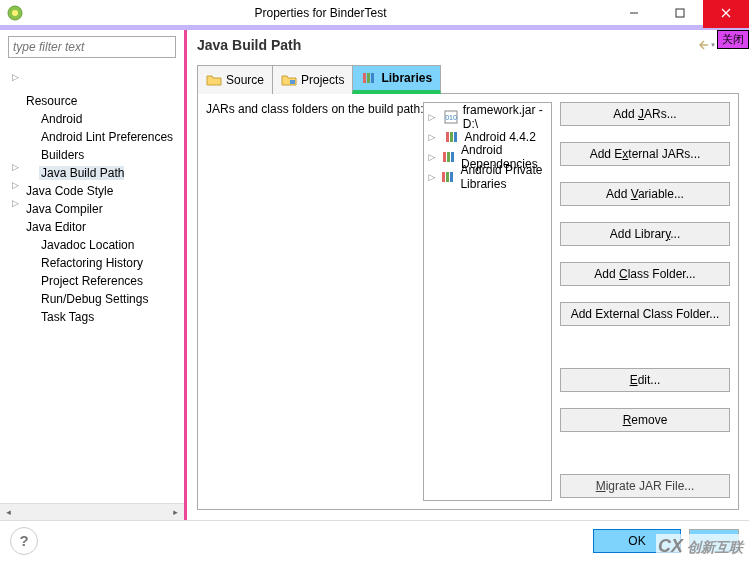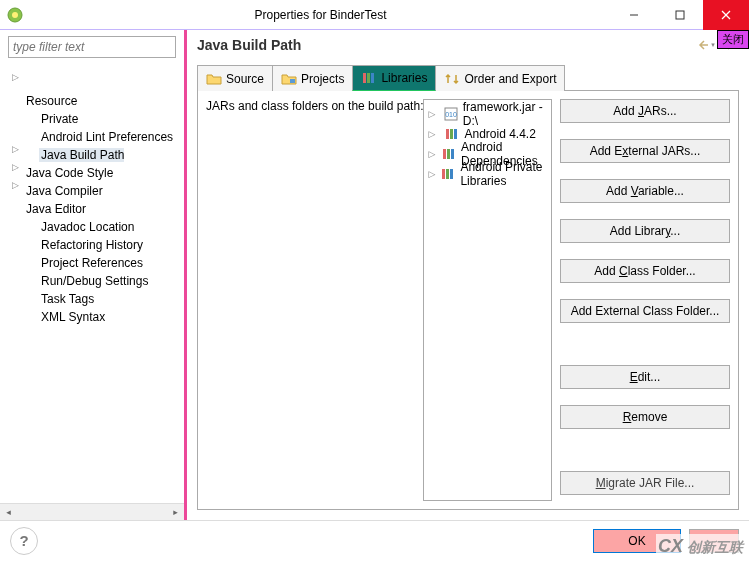--- a/index.html
+++ b/index.html
@@ -1,18 +1,18 @@
 <!DOCTYPE html>
 <html><head>
 <meta charset="utf-8">
 <style>
 * { box-sizing: border-box; margin: 0; padding: 0; }
 body { font-family: "Segoe UI", Tahoma, sans-serif; font-size: 12px; background: #fff; color: #000; width: 749px; height: 561px; overflow: hidden; position: relative; }
 
-.titlebar { height: 30px; background: #fff; display: flex; align-items: center; border-bottom: 1px solid #c4b5fd; }
+.titlebar { height: 30px; background: #fff; display: flex; align-items: center; border-bottom: 5px solid #c4b5fd; }
 .titlebar-icon { width: 30px; display: flex; justify-content: center; align-items: center; }
 .titlebar-icon svg { width: 16px; height: 16px; }
 .titlebar-title { flex: 1; text-align: center; font-size: 12px; color: #000; }
 .window-controls { display: flex; }
 .window-btn { width: 46px; height: 30px; display: flex; justify-content: center; align-items: center; color: #333; font-size: 10px; }
 .window-btn.close { background: #e81123; color: #fff; }
 
 .tooltip-close { position: absolute; top: 30px; right: 0; background: #d946ef; border: 1px solid #000; padding: 1px 4px; font-size: 11px; z-index: 10; }
 
 .content { display: flex; height: 490px; }
@@ -31,40 +31,40 @@
 .left-scroll-track { flex: 1; }
 
 .right-panel { flex: 1; display: flex; flex-direction: column; }
 .header-row { display: flex; align-items: center; padding: 6px 10px 10px 10px; }
 .header-title { flex: 1; font-size: 14px; font-weight: 600; color: #333; }
 .header-icons { display: flex; gap: 6px; align-items: center; color: #888; }
 .nav-arrow { width: 18px; height: 18px; display: flex; align-items: center; justify-content: center; }
 
 .tabs { display: flex; margin: 0 10px; position: relative; top: 1px; }
 .tab { display: flex; align-items: center; gap: 4px; padding: 4px 8px; border: 1px solid #aaa; background: #f5f5f5; border-bottom: none; margin-right: -1px; font-size: 12px; cursor: pointer; }
-.tab.active { background: #0f766e; border-bottom: 1px solid #22c55e; z-index: 2; }
+.tab.active { background: #7dd3fc; border-bottom: 4px solid #22c55e; z-index: 2; font-weight: bold; }
 .tab-icon { width: 16px; height: 16px; display: flex; align-items: center; justify-content: center; font-size: 11px; }
 
 .tab-content { border: 1px solid #aaa; margin: 0 10px 10px 10px; flex: 1; display: flex; flex-direction: row; padding: 8px; }
 .desc-label { font-size: 12px; margin-bottom: 6px; }
 .lib-body { display: flex; flex: 1; gap: 8px; }
 .lib-list { flex: 1; border: 1px solid #aaa; padding: 4px; }
 .lib-item { display: flex; align-items: center; height: 20px; gap: 4px; }
 .lib-expander { width: 12px; color: #888; font-size: 9px; }
 .lib-icon { width: 16px; height: 16px; display: inline-flex; align-items: center; justify-content: center; }
 .lib-buttons { width: 170px; display: flex; flex-direction: column; gap: 16px; }
 .lib-button { height: 24px; border: 1px solid #aaa; background: #f0f0f0; font-size: 12px; cursor: pointer; }
 .lib-button:disabled { color: #404040; }
 .lib-button u { text-decoration: underline; }
 .spacer { height: 10px; }
 
 .footer { height: 40px; border-top: 1px solid #ddd; display: flex; align-items: center; padding: 0 10px; }
 .help-icon { width: 28px; height: 28px; border: 1px solid #ccc; border-radius: 50%; display: flex; align-items: center; justify-content: center; color: #777; font-size: 15px; font-weight: bold; }
 .footer-spacer { flex: 1; }
-.footer-btn { width: 88px; height: 24px; border: 1px solid #0078d7; background: #fca5a5; margin-left: 8px; font-size: 12px; }
+.footer-btn { width: 88px; height: 24px; border: 1px solid #0078d7; background: #7dd3fc; margin-left: 8px; font-size: 12px; }
 .footer-btn.secondary { border-color: #aaa; width: 50px; }
 
 .watermark { position: absolute; bottom: 2px; right: 4px; font-size: 14px; font-weight: bold; font-style: italic; color: #999; background: rgba(255,255,255,0.7); padding: 2px; }
 .watermark .cx { font-size: 18px; color: #888; font-family: Arial; }
 
 svg.folder-y { width:16px; height:16px; }
 svg.jar-icon { width:16px; height:16px; }
 svg.books { width:16px; height:16px; }
 </style>
 </head>
@@ -105,26 +105,30 @@
     <div class="filter-box">
       <input class="filter-input" placeholder="type filter text" style="">
     </div>
     <div class="tree" id="tree">
         <div class="tree-item">
           <span class="tree-expander">▷</span>
           <span class="tree-label">Resource</span>
         </div>
         <div class="tree-item indent">
           <span class="tree-expander"></span>
-          <span class="tree-label">Private</span>
+          <span class="tree-label">Android</span>
         </div>
         <div class="tree-item indent">
           <span class="tree-expander"></span>
           <span class="tree-label">Android Lint Preferences</span>
         </div>
+        <div class="tree-item indent">
+          <span class="tree-expander"></span>
+          <span class="tree-label">Builders</span>
+        </div>
         <div class="tree-item indent selected">
           <span class="tree-expander"></span>
           <span class="tree-label">Java Build Path</span>
         </div>
         <div class="tree-item">
           <span class="tree-expander">▷</span>
           <span class="tree-label">Java Code Style</span>
         </div>
         <div class="tree-item">
           <span class="tree-expander">▷</span>
@@ -146,24 +150,20 @@
           <span class="tree-expander"></span>
           <span class="tree-label">Project References</span>
         </div>
         <div class="tree-item indent">
           <span class="tree-expander"></span>
           <span class="tree-label">Run/Debug Settings</span>
         </div>
         <div class="tree-item indent">
           <span class="tree-expander"></span>
           <span class="tree-label">Task Tags</span>
-        </div>
-        <div class="tree-item indent">
-          <span class="tree-expander"></span>
-          <span class="tree-label">XML Syntax</span>
         </div>
       </div>
     <div class="left-scroll">
       <div class="left-scroll-arrow">◂</div>
       <div class="left-scroll-track"></div>
       <div class="left-scroll-arrow">▸</div>
     </div>
   </div>
 
   <div class="right-panel">
@@ -205,29 +205,20 @@
         </div>
         <div class="tab active">
           <span class="tab-icon">
             <svg class="books" viewBox="0 0 16 16">
               <rect x="2" y="3" width="3" height="10" fill="#e06666"></rect>
               <rect x="6" y="3" width="3" height="10" fill="#6aa84f"></rect>
               <rect x="10" y="3" width="3" height="10" fill="#3d85c6"></rect>
             </svg>
           </span>
           <span>Libraries</span>
-        </div>
-        <div class="tab">
-          <span class="tab-icon">
-            <svg viewBox="0 0 16 16" width="16" height="16">
-              <path d="M4 12 L4 4 M2 6 L4 4 L6 6" stroke="#c9a038" fill="none" stroke-width="1.5"></path>
-              <path d="M12 4 L12 12 M10 10 L12 12 L14 10" stroke="#c9a038" fill="none" stroke-width="1.5"></path>
-            </svg>
-          </span>
-          <span>Order and Export</span>
         </div>
       </div>
 
     <div class="tab-content">
       <div class="desc-label">JARs and class folders on the build path:</div>
       <div class="lib-body">
         <div class="lib-list" id="liblist">
             <div class="lib-item">
               <span class="lib-expander">▷</span>
               <span class="lib-icon">

